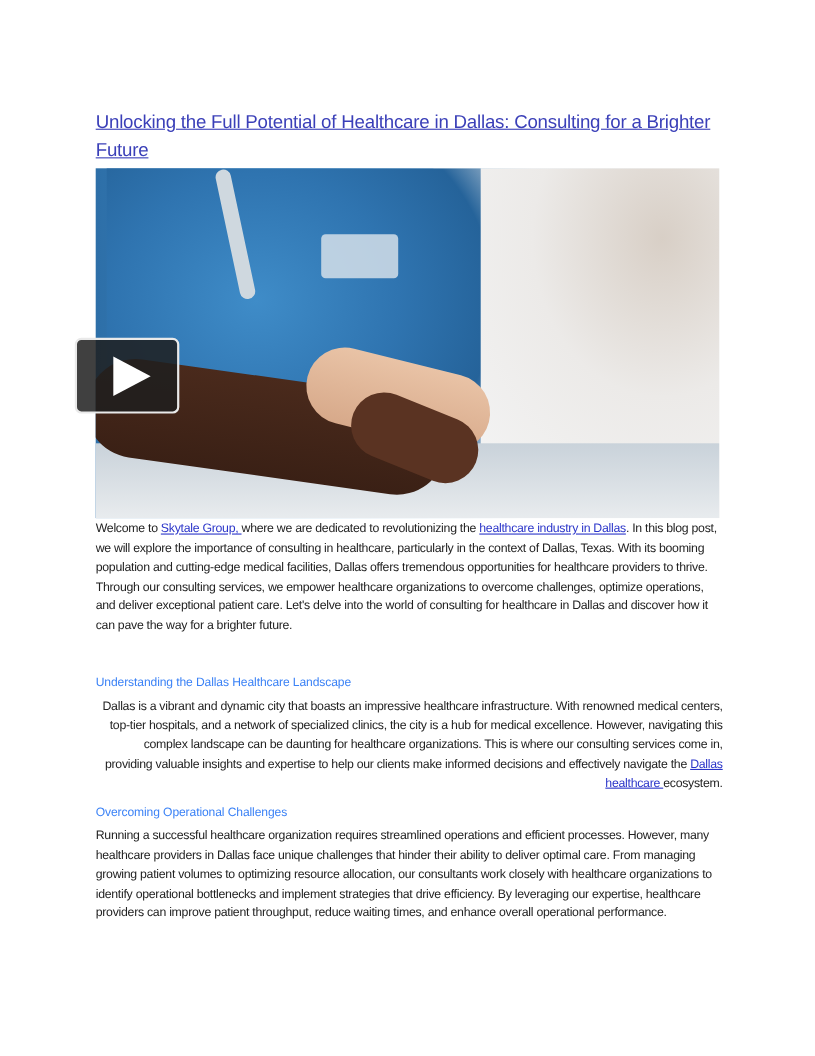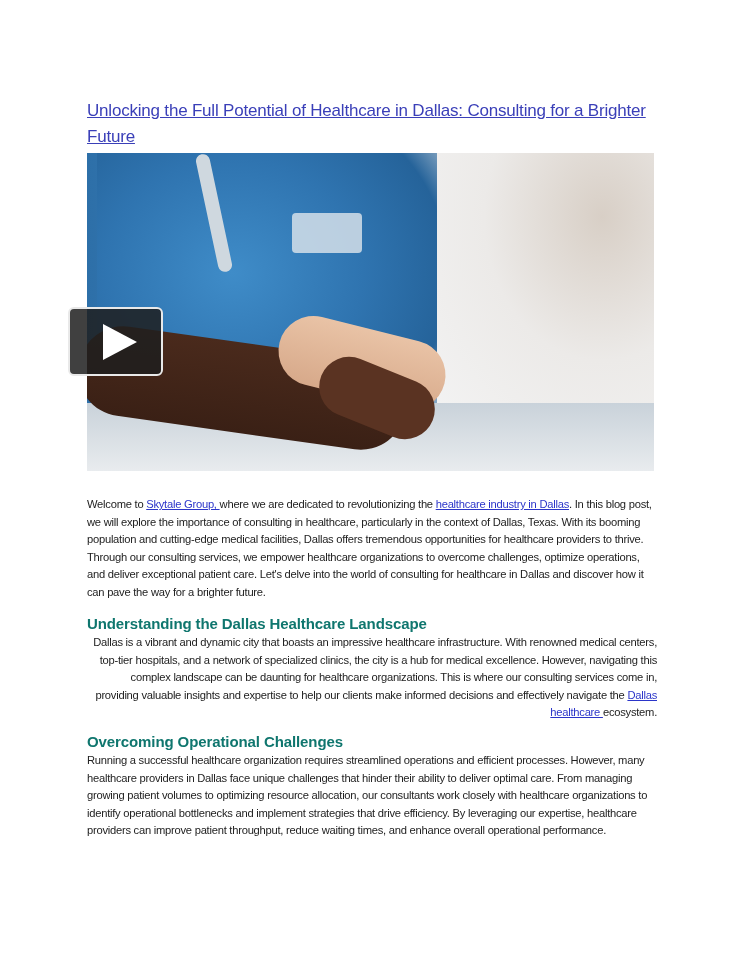--- a/index.html
+++ b/index.html
@@ -34,21 +34,21 @@
       box-sizing: border-box; cursor: pointer;
     }
     .play .tri { position:absolute; left:33px; top:15px; width:0; height:0;
       border-top:18px solid transparent; border-bottom:18px solid transparent; border-left:34px solid #ffffff; }
     .p {
       position: absolute; left: 87px; width: 570px;
       font-size: 11.2px; line-height: 17.6px; color: #222222; letter-spacing: -0.25px;
     }
     .p a { color: #2b35c9; text-decoration: underline; }
     .h2 {
-      position: absolute; left: 87px; font-size: 15px; color: #0f766e; letter-spacing: -0.1px; font-weight: bold;
+      position: absolute; left: 87px; font-size: 11px; color: #3b82f6; letter-spacing: -0.1px;
     }
   </style>
 </head>
 <body>
 
 <a class="title">Unlocking the Full Potential of Healthcare in Dallas: Consulting for a Brighter Future</a>
 
 <div class="hero">
   <div class="blur-bg"></div>
   <div class="scrub"></div>
@@ -57,21 +57,21 @@
   <div class="pillow"></div>
   <div class="arm-dark"></div>
   <div class="hand-light"></div>
   <div class="hand-dark2"></div>
 </div>
 
 <div class="play">
   <div class="tri"></div>
 </div>
 
-<p class="p" style="top:472px; margin:0; padding-top:24px;">
+<p class="p" style="top:472px; margin:0; padding-top:1px;">
   <span>Welcome to </span><a>Skytale Group, </a><span>where we are dedicated to revolutionizing the </span><a>healthcare industry in Dallas</a><span>. In this blog post, we will explore the importance of consulting in healthcare, particularly in the context of Dallas, Texas. With its booming population and cutting-edge medical facilities, Dallas offers tremendous opportunities for healthcare providers to thrive. Through our consulting services, we empower healthcare organizations to overcome challenges, optimize operations, and deliver exceptional patient care. Let's delve into the world of consulting for healthcare in Dallas and discover how it can pave the way for a brighter future.</span>
 </p>
 
 <div class="h2" style="top:615px;">Understanding the Dallas Healthcare Landscape</div>
 
 <p class="p" style="top:634px; margin:0;text-align:right;">
   <span>Dallas is a vibrant and dynamic city that boasts an impressive healthcare infrastructure. With renowned medical centers, top-tier hospitals, and a network of specialized clinics, the city is a hub for medical excellence. However, navigating this complex landscape can be daunting for healthcare organizations. This is where our consulting services come in, providing valuable insights and expertise to help our clients make informed decisions and effectively navigate the </span><a>Dallas healthcare </a><span>ecosystem.</span>
 </p>
 
 <div class="h2" style="top:733px;text-align:center;">Overcoming Operational Challenges</div>

